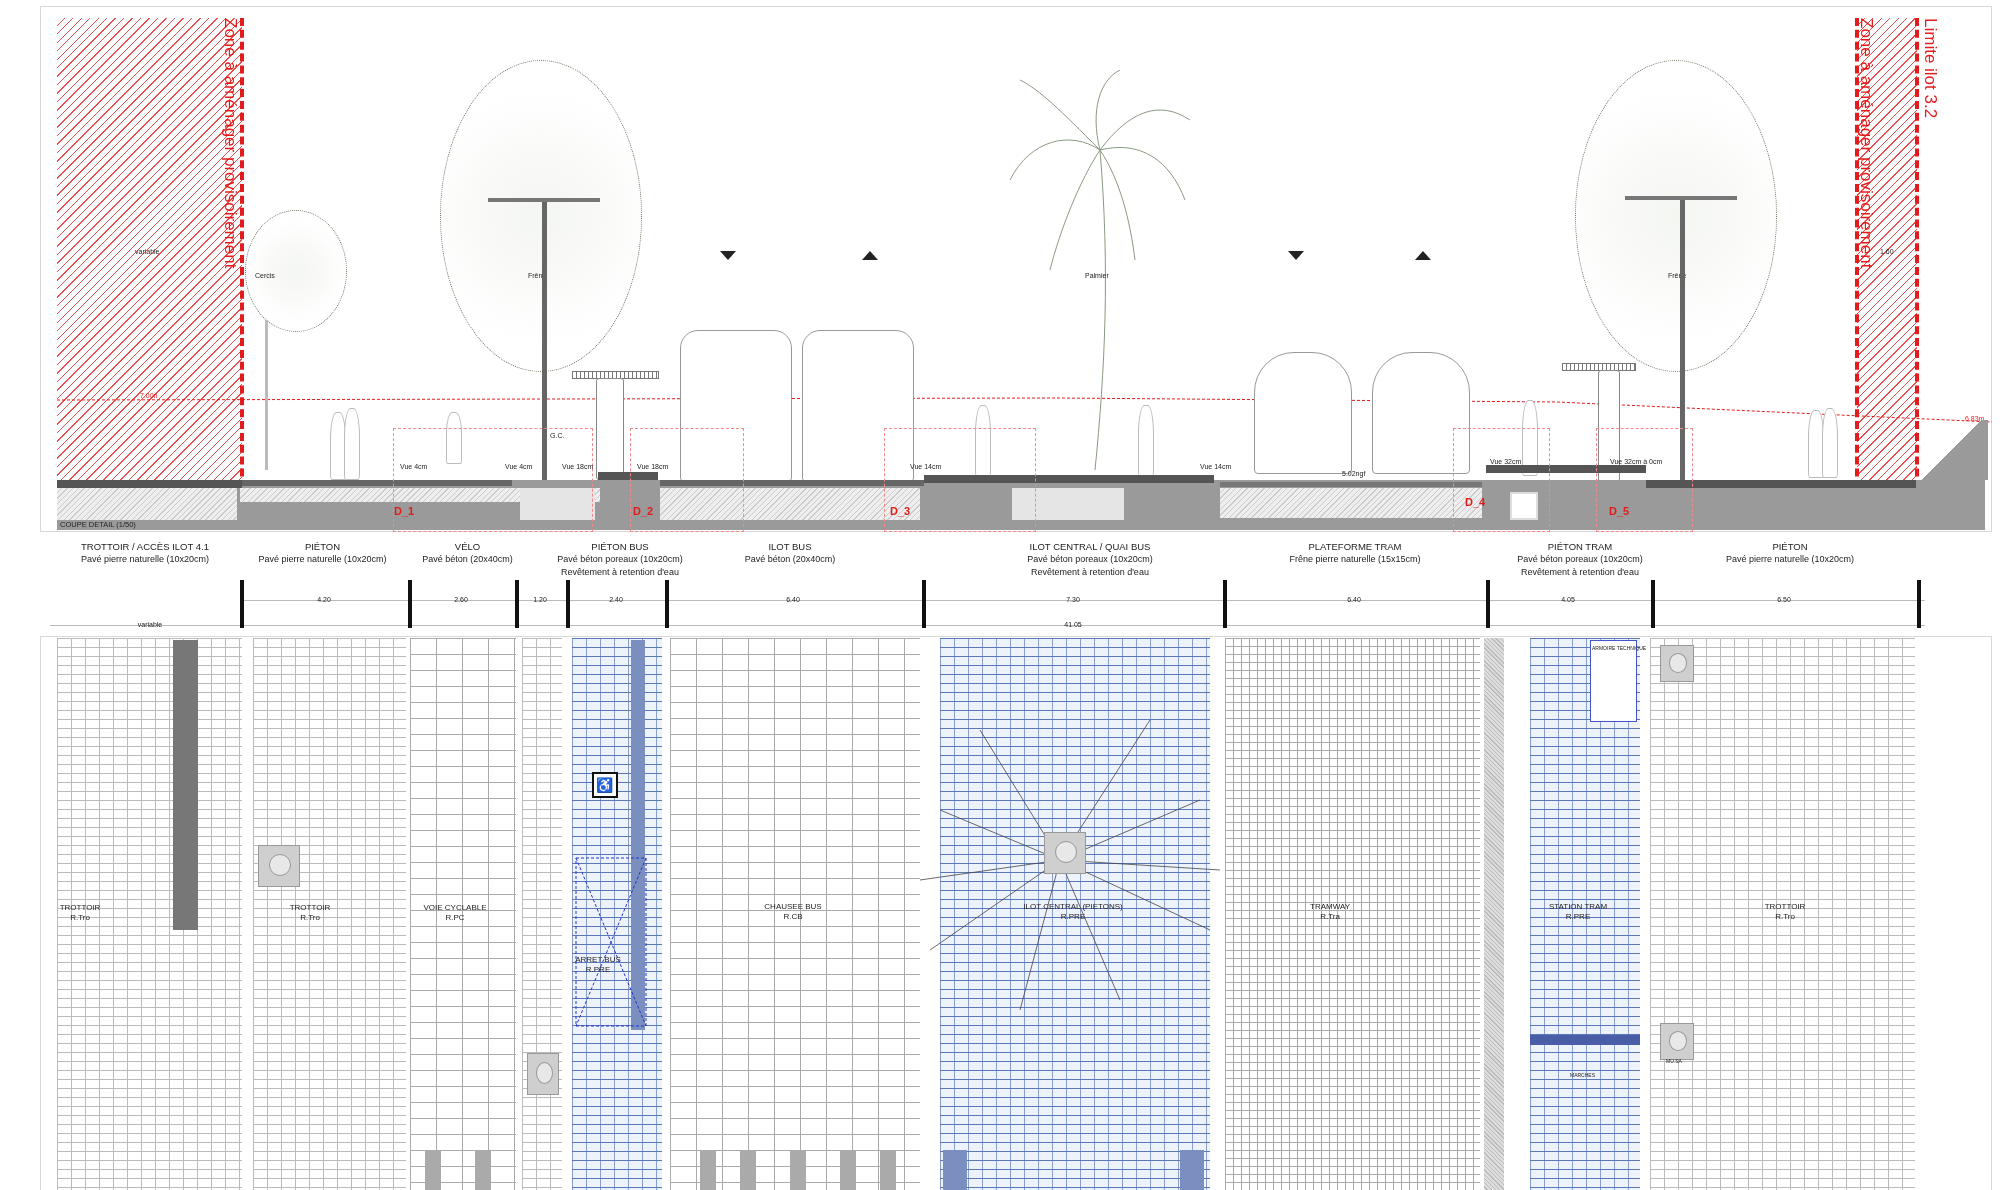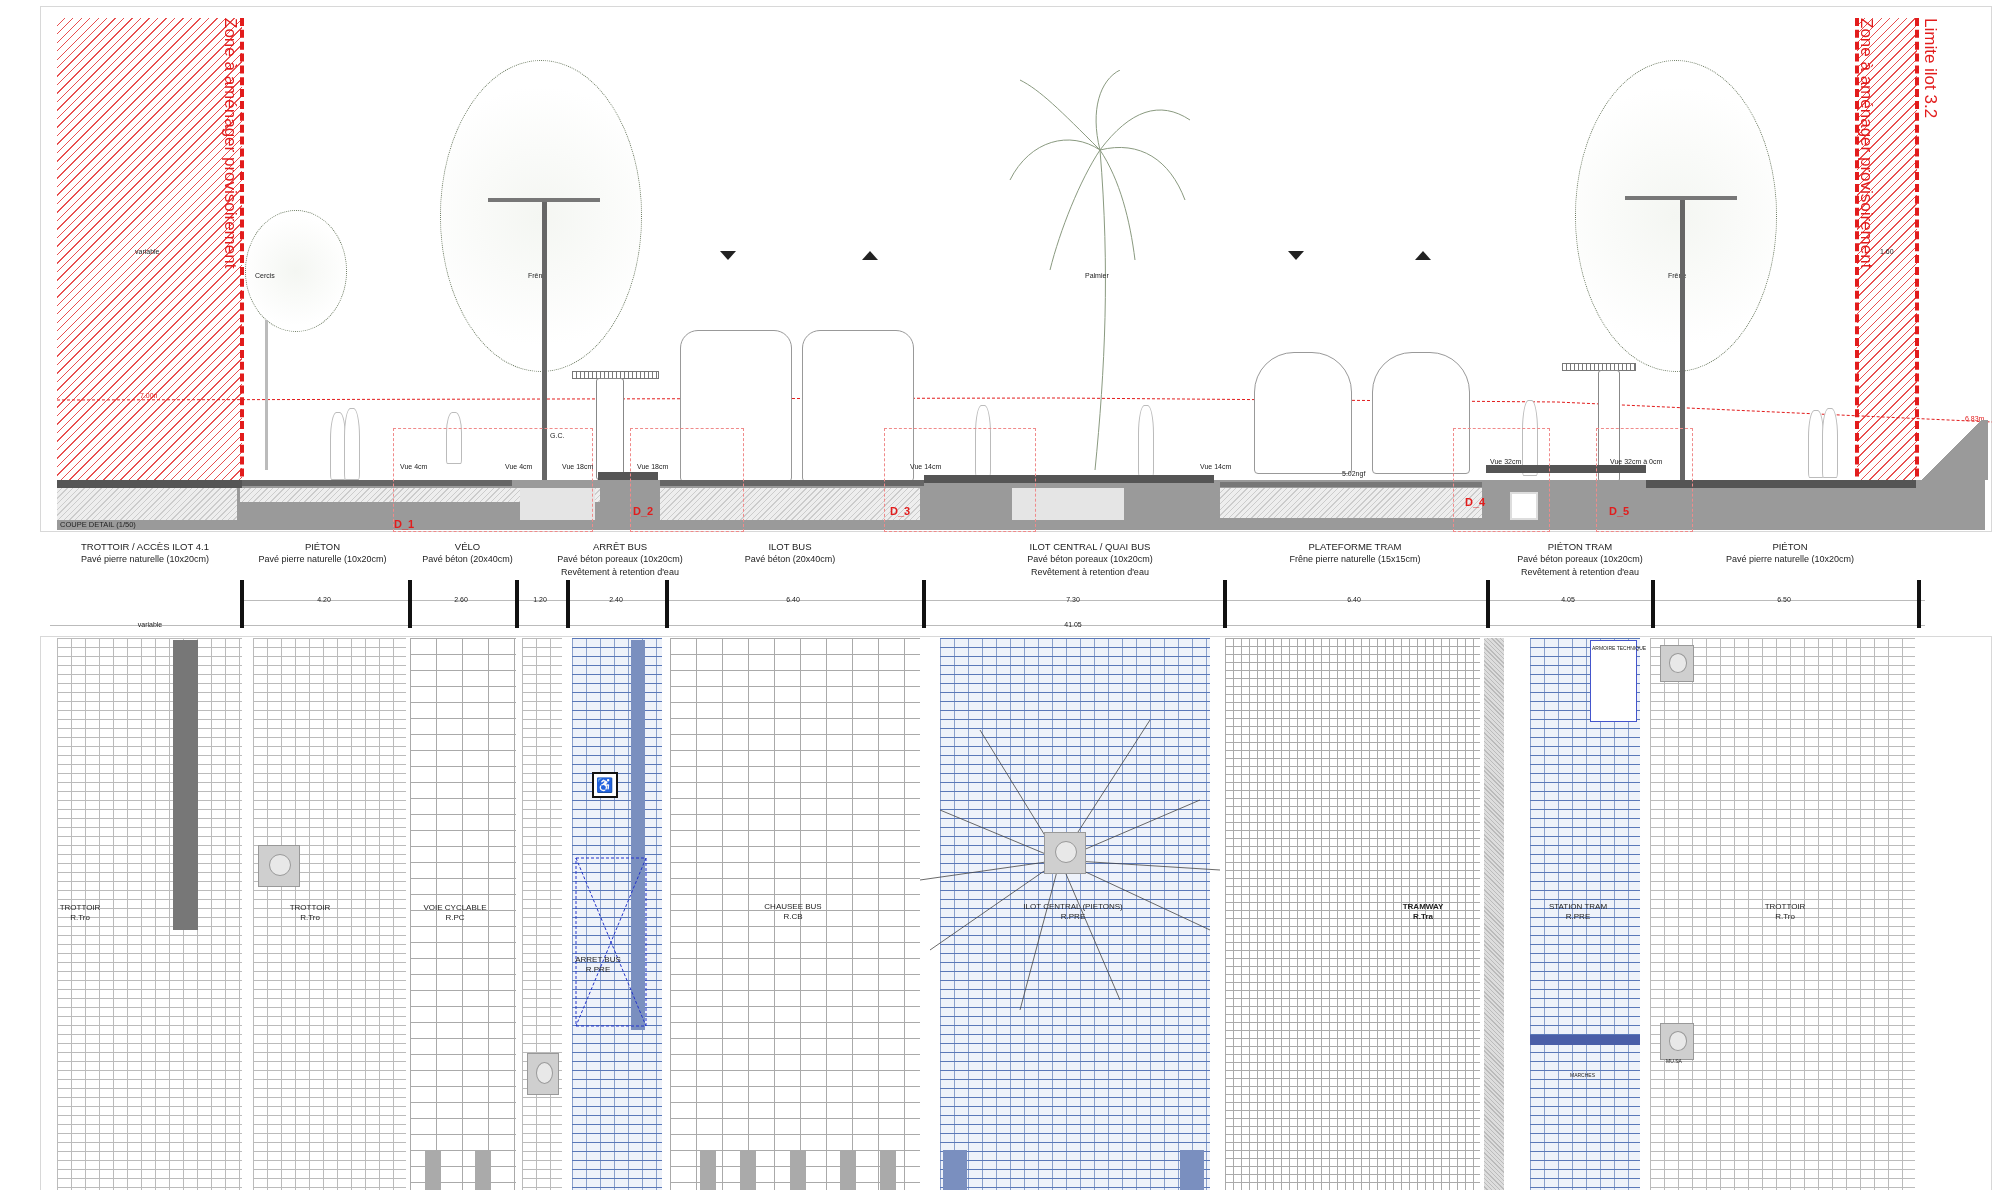--- a/index.html
+++ b/index.html
@@ -150,21 +150,21 @@
 
 <div class="abs" style="left:57px;top:520px;width:1928px;height:10px;background:#9a9a9a;"></div>
 <div class="tiny" style="left:60px;top:520px;font-size:7.5px;">COUPE DETAIL (1/50)</div>
 
 <div class="dashbox" style="left:393px;top:428px;width:198px;height:102px;"></div>
 <div class="dashbox" style="left:630px;top:428px;width:112px;height:102px;"></div>
 <div class="dashbox" style="left:884px;top:428px;width:150px;height:102px;"></div>
 <div class="dashbox" style="left:1453px;top:428px;width:95px;height:102px;"></div>
 <div class="dashbox" style="left:1596px;top:428px;width:95px;height:102px;"></div>
 
-<div class="dlabel" style="left:394px;top:518px;text-align:right;">D_1</div>
+<div class="dlabel" style="left:394px;top:505px;text-align:right;">D_1</div>
 <div class="dlabel" style="left:633px;top:505px;">D_2</div>
 <div class="dlabel" style="left:890px;top:505px;">D_3</div>
 <div class="dlabel" style="left:1465px;top:496px;">D_4</div>
 <div class="dlabel" style="left:1609px;top:505px;">D_5</div>
 
 <div class="tiny" style="left:400px;top:463px;">Vue 4cm</div>
 <div class="tiny" style="left:505px;top:463px;">Vue 4cm</div>
 <div class="tiny" style="left:562px;top:463px;">Vue 18cm</div>
 <div class="tiny" style="left:637px;top:463px;">Vue 18cm</div>
 <div class="tiny" style="left:910px;top:463px;">Vue 14cm</div>
@@ -182,21 +182,21 @@
   <div class="t">PIÉTON</div>
     <div>Pavé pierre naturelle (10x20cm)</div>
     <div></div>
 </div>
 <div class="zone-label" style="left:405px;top:540px;width:125px;">
   <div class="t">VÉLO</div>
     <div>Pavé béton (20x40cm)</div>
     <div></div>
 </div>
 <div class="zone-label" style="left:540px;top:540px;width:160px;">
-  <div class="t">ARRÊT BUS</div>
+  <div class="t">PIÉTON BUS</div>
     <div>Pavé béton poreaux (10x20cm)</div>
     <div>Revêtement à retention d'eau</div>
 </div>
 <div class="zone-label" style="left:690px;top:540px;width:200px;">
   <div class="t">ILOT BUS</div>
     <div>Pavé béton (20x40cm)</div>
     <div></div>
 </div>
 <div class="zone-label" style="left:990px;top:540px;width:200px;">
   <div class="t">ILOT CENTRAL / QUAI BUS</div>
@@ -309,21 +309,21 @@
     <div>R.PRE</div>
   </div>
 <div class="plan-label" style="left:793px;top:902px;">
     <div>CHAUSEE BUS</div>
     <div>R.CB</div>
   </div>
 <div class="plan-label" style="left:1073px;top:902px;">
     <div>ILOT CENTRAL (PIETONS)</div>
     <div>R.PRE</div>
   </div>
-<div class="plan-label" style="left:1423px;top:902px;font-weight:bold;">
+<div class="plan-label" style="left:1330px;top:902px;">
     <div>TRAMWAY</div>
     <div>R.Tra</div>
   </div>
 <div class="plan-label" style="left:1578px;top:902px;">
     <div>STATION TRAM</div>
     <div>R.PRE</div>
   </div>
 <div class="plan-label" style="left:1785px;top:902px;">
     <div>TROTTOIR</div>
     <div>R.Tro</div>

